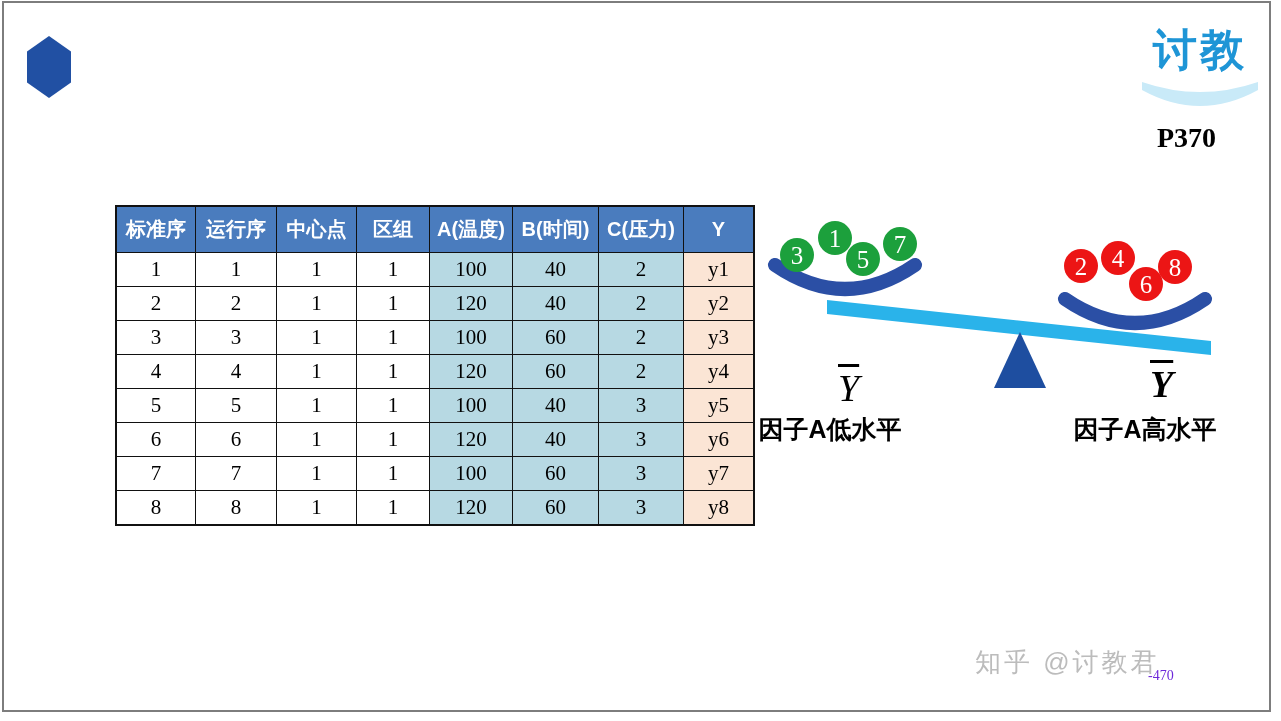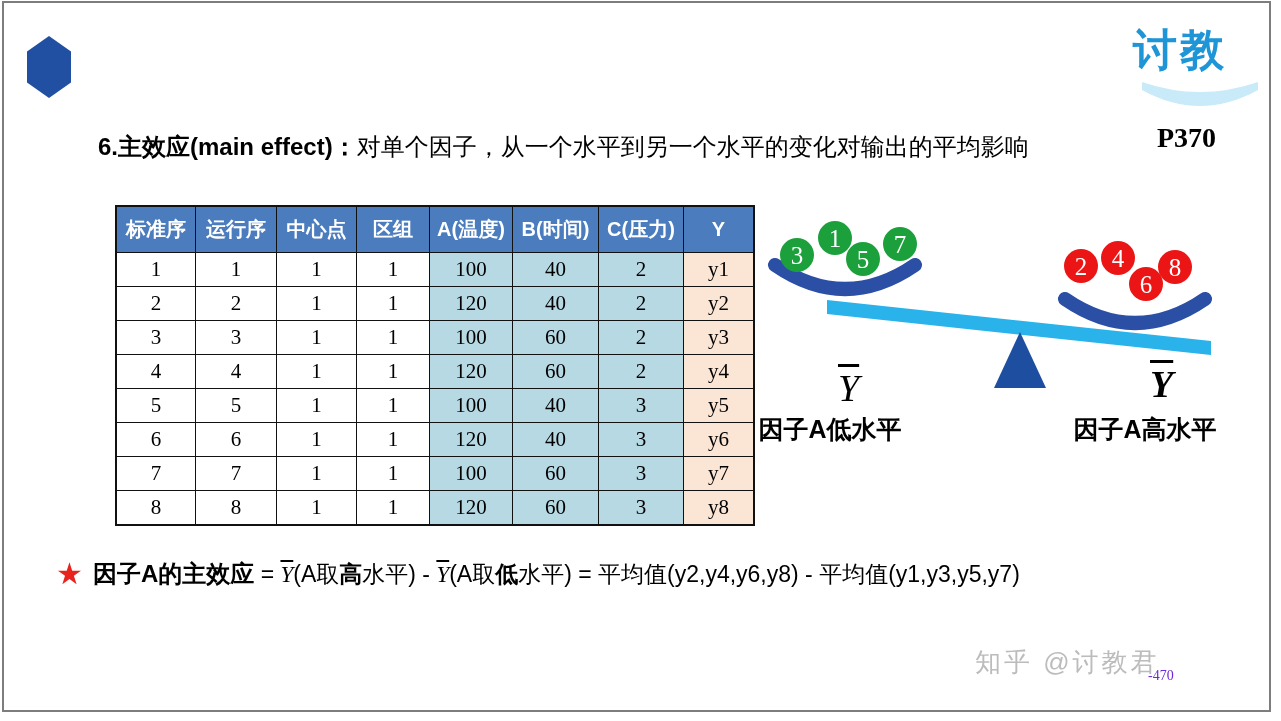--- a/index.html
+++ b/index.html
@@ -8,21 +8,21 @@
   .frame{position:absolute;left:2px;top:1px;width:1269px;height:711px;
          border:2px solid #7d7d7d;box-sizing:border-box;}
 
   
   .hexagon{position:absolute;left:27px;top:36px;width:44px;height:62px;background:#2150a3;
            clip-path:polygon(50% 0,100% 25%,100% 75%,50% 100%,0 75%,0 25%);
            filter:drop-shadow(4px 4px 2px rgba(120,120,120,.75));}
   .title{position:absolute;left:88px;top:46px;font-size:34px;font-weight:bold;letter-spacing:2px;}
 
   
-  .logo{position:absolute;left:1133px;top:26px;width:134px;}
+  .logo{position:absolute;left:1133px;top:26px;width:134px;text-align:center;}
   .logo-text{font-size:44px;font-weight:bold;color:#1e95d6;letter-spacing:3px;line-height:1.1;}
   .logo-swoosh{display:block;margin:2px auto 0 auto;}
   .pageref{position:absolute;left:1157px;top:122px;font-family:"Liberation Serif",serif;
            font-size:28px;font-weight:bold;}
 
   
   .subtitle{position:absolute;left:98px;top:131px;width:1050px;font-size:24px;white-space:nowrap;}
   .subtitle .b{font-weight:bold;}
 
   
@@ -71,23 +71,20 @@
   <div class="hexagon"></div>
 
   <div class="logo">
     <div class="logo-text">讨教</div>
     <svg class="logo-swoosh" width="124" height="42" viewBox="0 0 124 42">
       <path d="M4,6 Q62,26 120,6 L120,14 Q62,46 4,14 Z" fill="#c9eaf8"></path>
     </svg>
   </div>
   <div class="pageref">P370</div>
 
-  <div class="subtitle">
-    <span class="b">6.主效应(main effect)：</span><span>对单个因子，从一个水平到另一个水平的变化对输出的平均影响</span>
-  </div>
 
   <table class="doe">
     <thead>
       <tr>
         <th class="w1">标准序</th>
         <th class="w2">运行序</th>
         <th class="w3">中心点</th>
         <th class="w4">区组</th>
         <th class="w5">A(温度)</th>
         <th class="w6">B(时间)</th>
@@ -210,19 +207,16 @@
       <circle cx="425" cy="72" r="17" fill="#ec1515"></circle>
         <text class="ball-num" x="425" y="81" text-anchor="middle">8</text>
     </g>
   </svg>
 
   <div class="ybar ybar-left">Y</div>
   <div class="ybar ybar-right">Y</div>
   <div class="pan-label pan-label-left">因子A低水平</div>
   <div class="pan-label pan-label-right">因子A高水平</div>
 
-  <div class="formula">
-    <span class="star">★</span><span class="lhs">因子A的主效应</span><span> = </span><span class="yb">Y</span><span>(A取</span><span class="bold">高</span><span>水平) - </span><span class="yb">Y</span><span>(A取</span><span class="bold">低</span><span>水平) = </span><span class="tail">平均值(y2,y4,y6,y8) - 平均值(y1,y3,y5,y7)</span>
-  </div>
 
   <div class="watermark">知乎 @讨教君</div>
   <div class="pagenum">-470</div>
 </div>
 
 </body></html>

